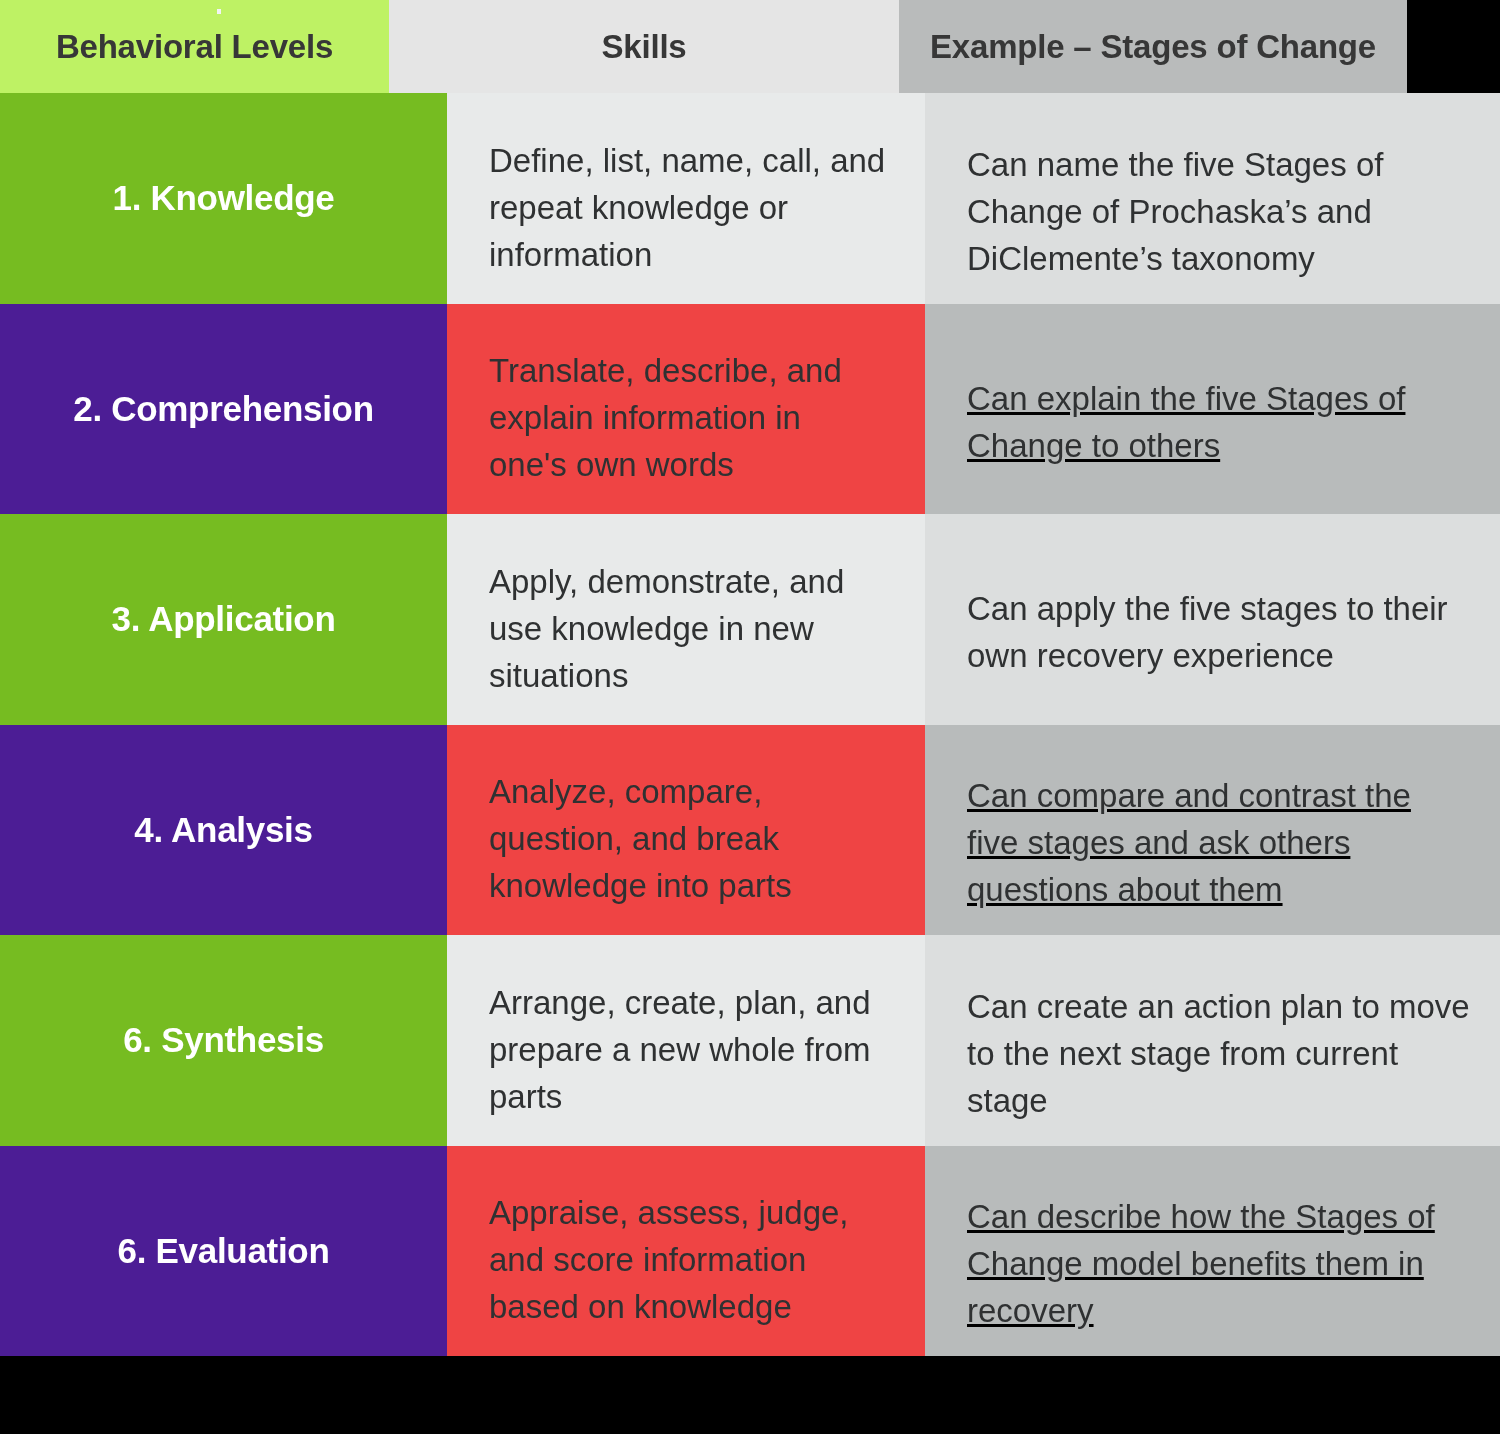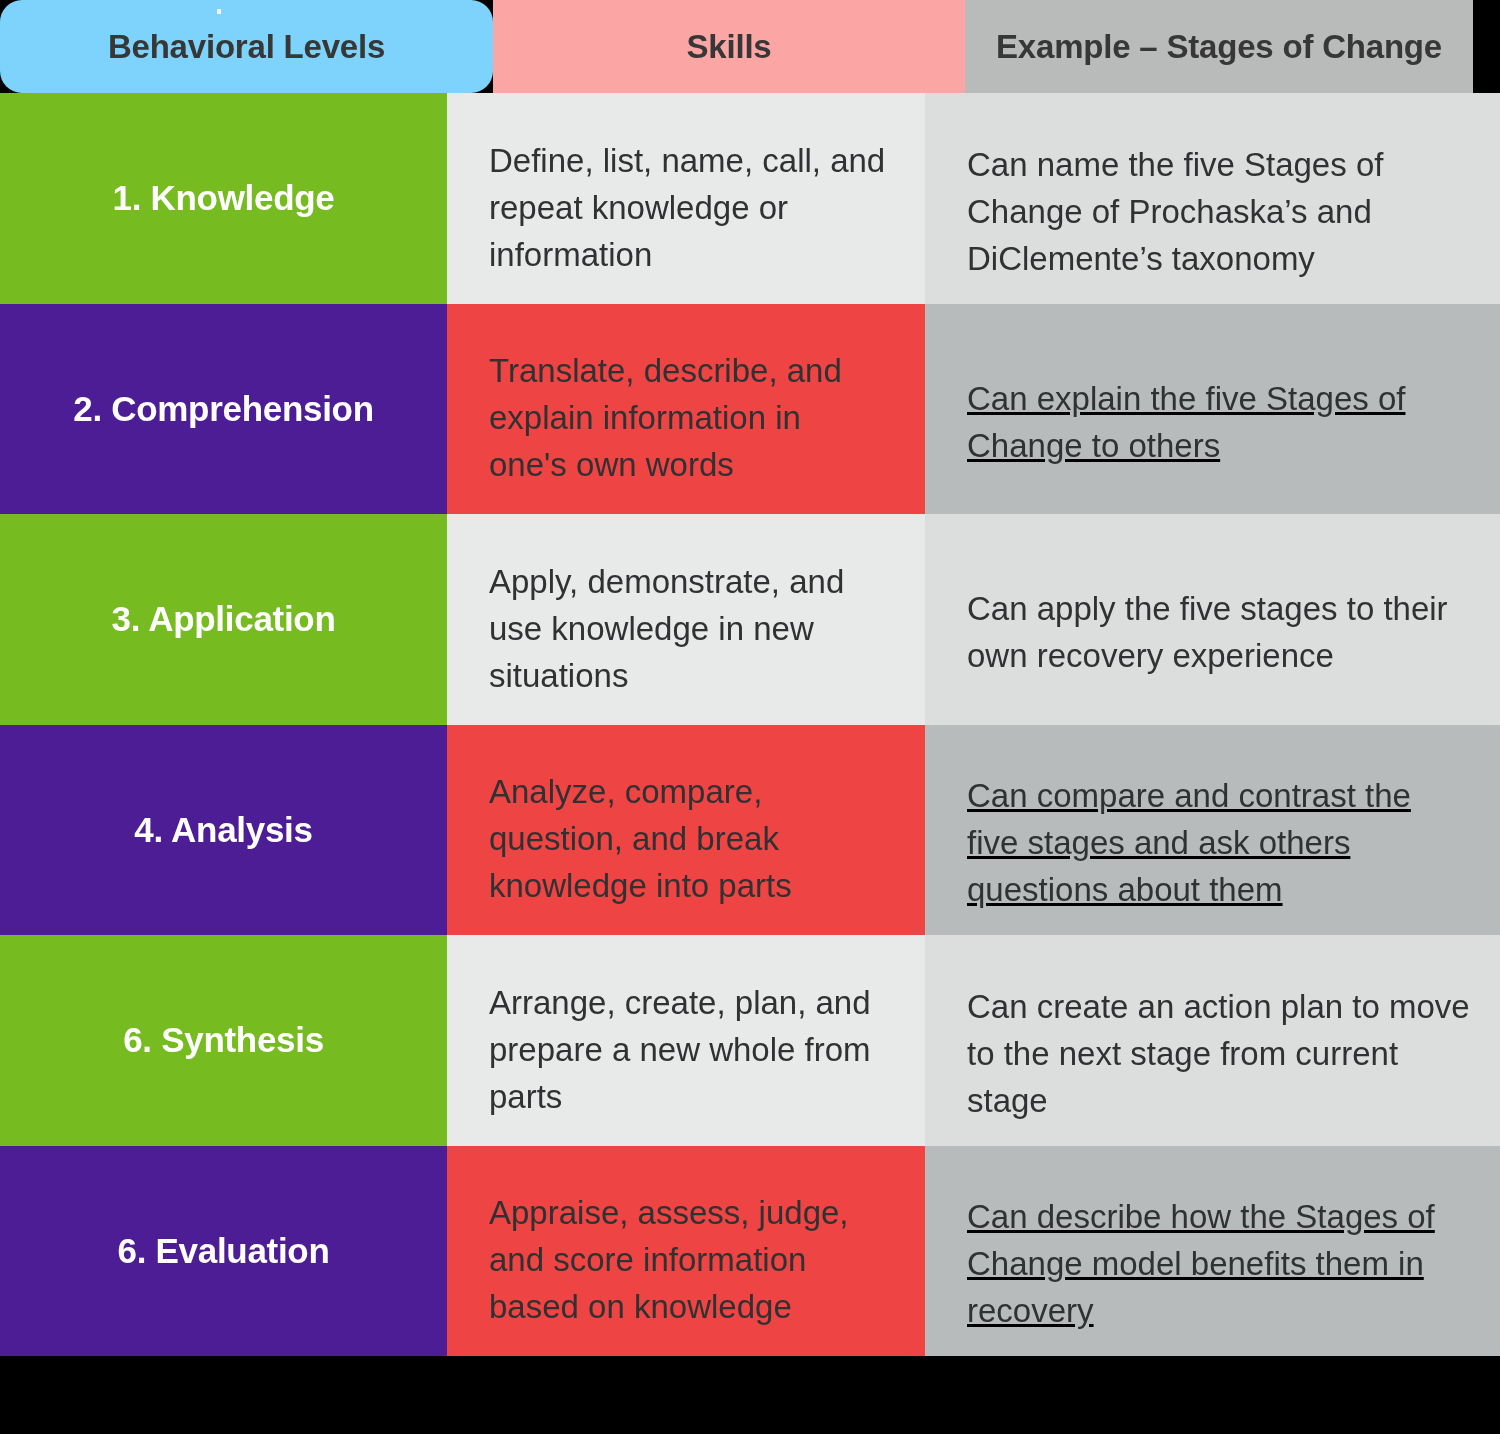--- a/index.html
+++ b/index.html
@@ -40,22 +40,22 @@
   .th {
     display: flex;
     align-items: center;
     justify-content: center;
     font-weight: bold;
     font-size: 33px;
     letter-spacing: -0.2px;
     color: #373737;
     box-sizing: border-box;
   }
-  .th-levels   { width: 493px; background: #7dd3fc; border-radius: 22px; }
-  .th-skills   { width: 472px; background: #fca5a5; }
+  .th-levels   { width: 389px; background: #bef264; }
+  .th-skills   { width: 510px; background: #e5e5e5; }
   .th-example  { width: 508px; background: #B9BBBB; }
 
   .artifact-dot {
     position: absolute;
     left: 217px;
     top: 9px;
     width: 4px;
     height: 5px;
     background: #F2F4F4;
   }

